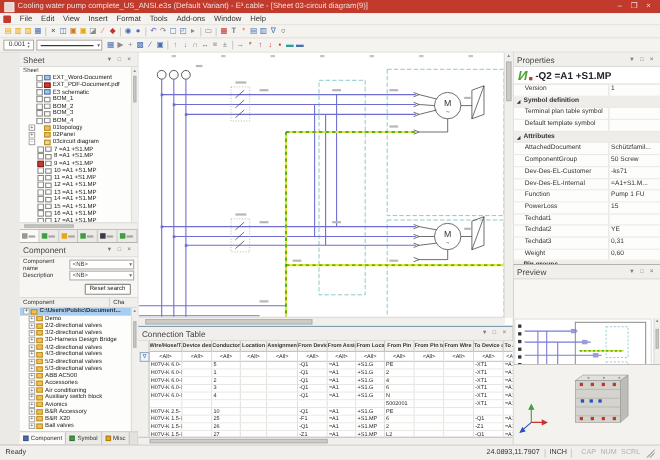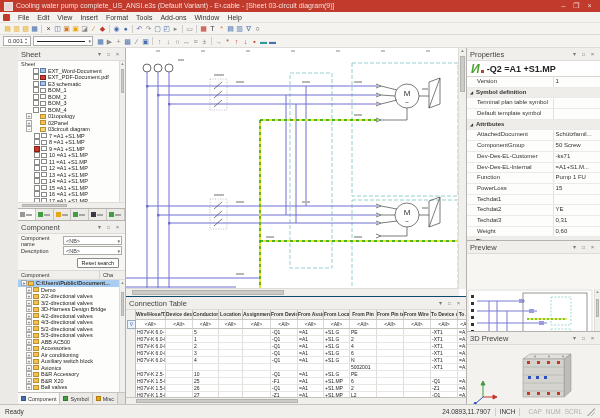--- a/index.html
+++ b/index.html
@@ -1063,26 +1063,20 @@
             <g>
               <rect x="86" y="68" width="36" height="8" fill="#d8d6d2" stroke="#aaa" stroke-width="0.5"></rect>
               <path stroke="#aaa" stroke-width="0.5" d="M86 72 H122 M98 68 V76 M110 68 V76"></path>
             </g>
           </svg>
           <div class="vsb">▲<span class="thumb" style="top:10px;height:16px;"></span></div>
         </div>
       </div>
 
       <div class="panel threed" style="border-bottom:none;">
-        <div class="phead">
-          <span class="ph-title">3D Preview</span>
-          <span class="ph-btn dd"></span>
-          <span class="ph-btn pin"></span>
-          <span class="ph-btn cls"></span>
-        </div>
         <div class="tdbody">
           <svg width="132" height="66" viewBox="0 0 132 66">
             <g stroke-width="1" fill="none">
               <path stroke="#3f9e3f" d="M16 52 V38"></path>
                 <path stroke="#3f9e3f" fill="#3f9e3f" d="M16 36 l-2 4 h4 Z"></path>
               <path stroke="#c2352b" d="M16 52 H28"></path>
                 <path stroke="#c2352b" fill="#c2352b" d="M30 52 l-4 -2 v4 Z"></path>
               <path stroke="#2850b8" d="M16 52 L8 59"></path>
                 <path stroke="#2850b8" fill="#2850b8" d="M6 61 l4 -1 l-2 -3 Z"></path>
             </g>

